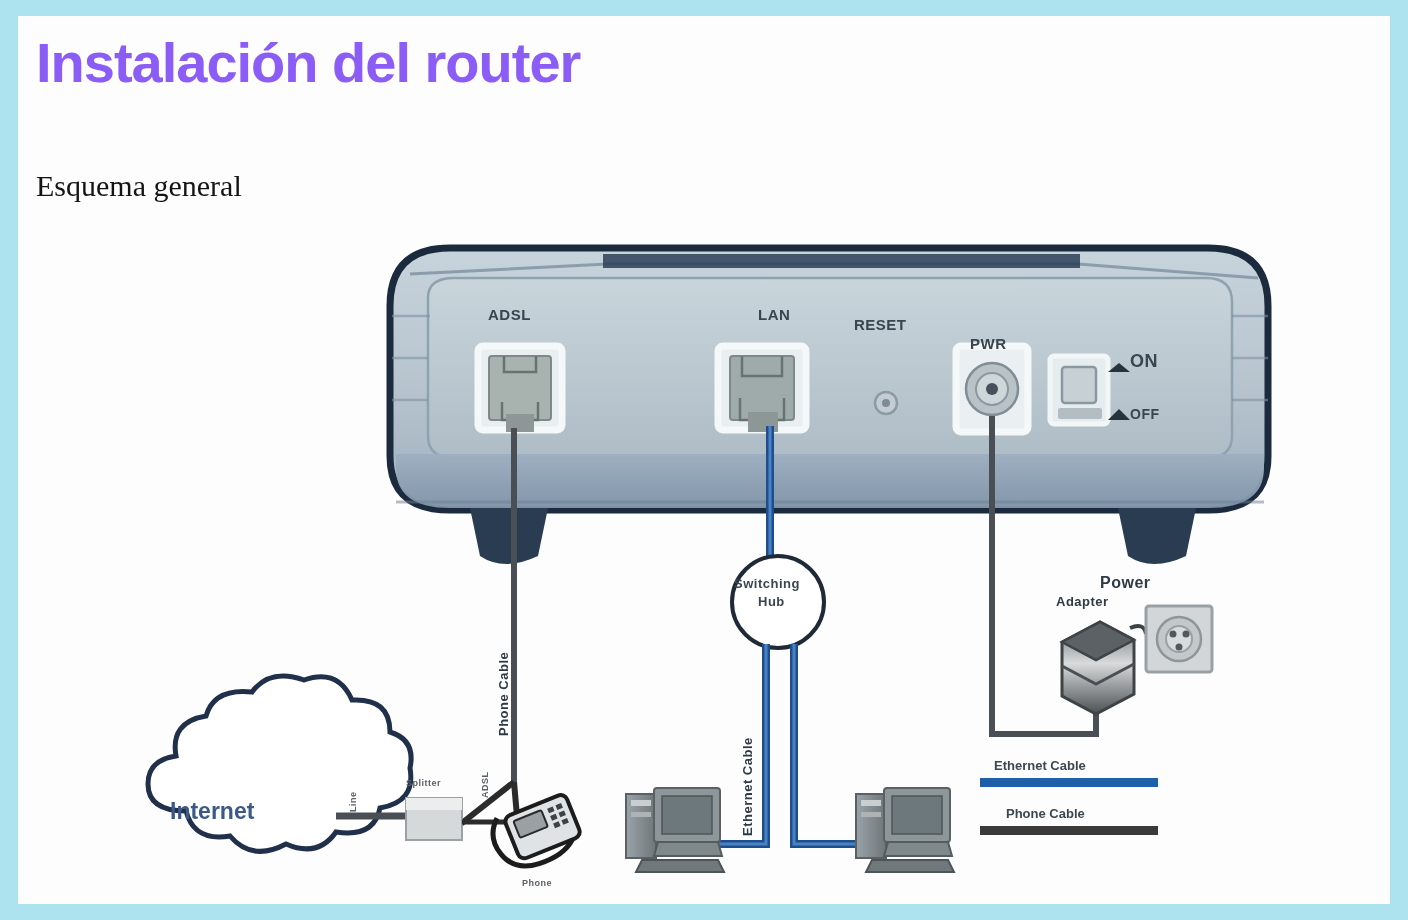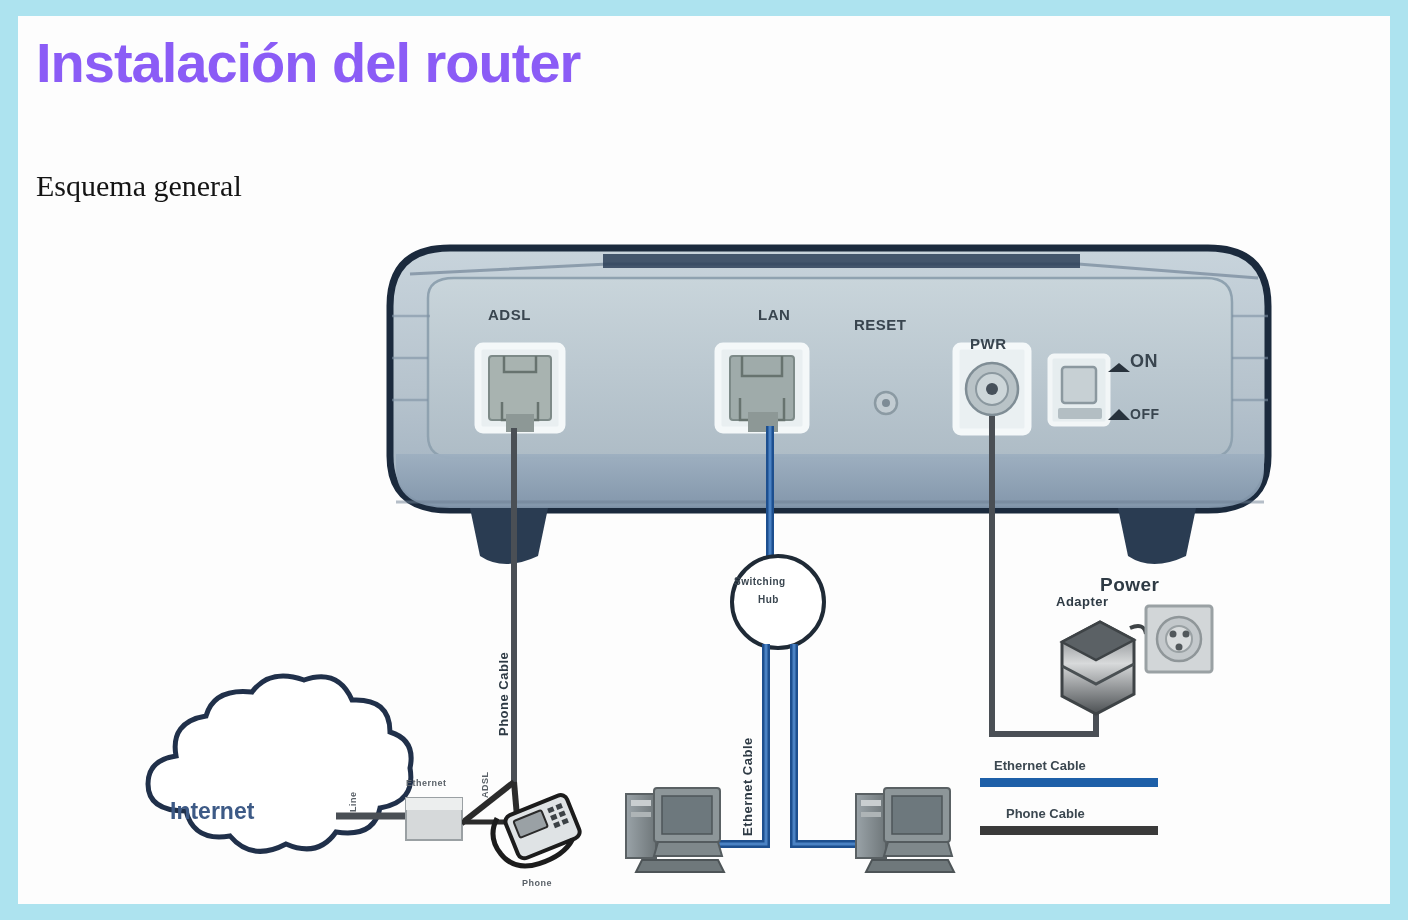--- a/index.html
+++ b/index.html
@@ -36,21 +36,21 @@
   #canvas{position:absolute;left:0;top:0;width:1372px;height:888px;}
   .lbl{
     position:absolute;
     font-family:"Liberation Sans",sans-serif;
     font-weight:bold;
     color:#2e3a44;
     white-space:nowrap;
     letter-spacing:.5px;
   }
   .port-lbl{font-size:15px;color:#39454f;}
-  .sw-lbl{font-size:10px;color:#3a4650;}
+  .sw-lbl{font-size:13px;color:#3a4650;}
   .tiny{font-size:9px;color:#5a6168;}
   .rot{transform:rotate(-90deg);transform-origin:left top;}
   .legend-lbl{
     position:absolute;font-size:13px;font-weight:bold;
     color:#3b4750;white-space:nowrap;
     font-family:"Liberation Sans",sans-serif;
   }
   .cloud-txt{
     position:absolute;
     font-family:"Liberation Sans",sans-serif;
@@ -270,27 +270,27 @@
 
   <div class="lbl port-lbl" style="left:470px;top:290px;">ADSL</div>
   <div class="lbl port-lbl" style="left:740px;top:290px;">LAN</div>
   <div class="lbl port-lbl" style="left:836px;top:300px;">RESET</div>
   <div class="lbl port-lbl" style="left:952px;top:292px;margin-top:27px;">PWR</div>
   <div class="lbl port-lbl" style="left:1112px;top:335px;font-size:18px;">ON</div>
   <div class="lbl port-lbl" style="left:1112px;top:390px;font-size:14px;">OFF</div>
 
   <div class="cloud-txt" style="left:152px;top:782px;">Internet</div>
 
-  <div class="lbl tiny" style="left:388px;top:762px;">Ethernet</div>
+  <div class="lbl tiny" style="left:388px;top:762px;">Splitter</div>
   <div class="lbl tiny" style="left:504px;top:862px;">Phone</div>
 
   <div class="lbl sw-lbl" style="left:716px;top:560px;">Switching</div>
   <div class="lbl sw-lbl" style="left:740px;top:578px;">Hub</div>
 
-  <div class="lbl" style="left:1046px;top:558px;font-size:19px;padding-left:36px;">Power</div>
+  <div class="lbl" style="left:1046px;top:558px;font-size:16px;padding-left:36px;">Power</div>
   <div class="lbl" style="left:1038px;top:578px;font-size:13px;">Adapter</div>
 
   <div class="lbl rot" style="left:478px;top:720px;font-size:13px;">Phone Cable</div>
   <div class="lbl rot" style="left:722px;top:820px;font-size:13px;">Ethernet Cable</div>
   <div class="lbl rot tiny" style="left:330px;top:796px;">Line</div>
   <div class="lbl rot tiny" style="left:462px;top:782px;">ADSL</div>
 
   <div class="legend-lbl" style="left:976px;top:742px;">Ethernet Cable</div>
   <div class="legend-lbl" style="left:988px;top:790px;">Phone Cable</div>
 

